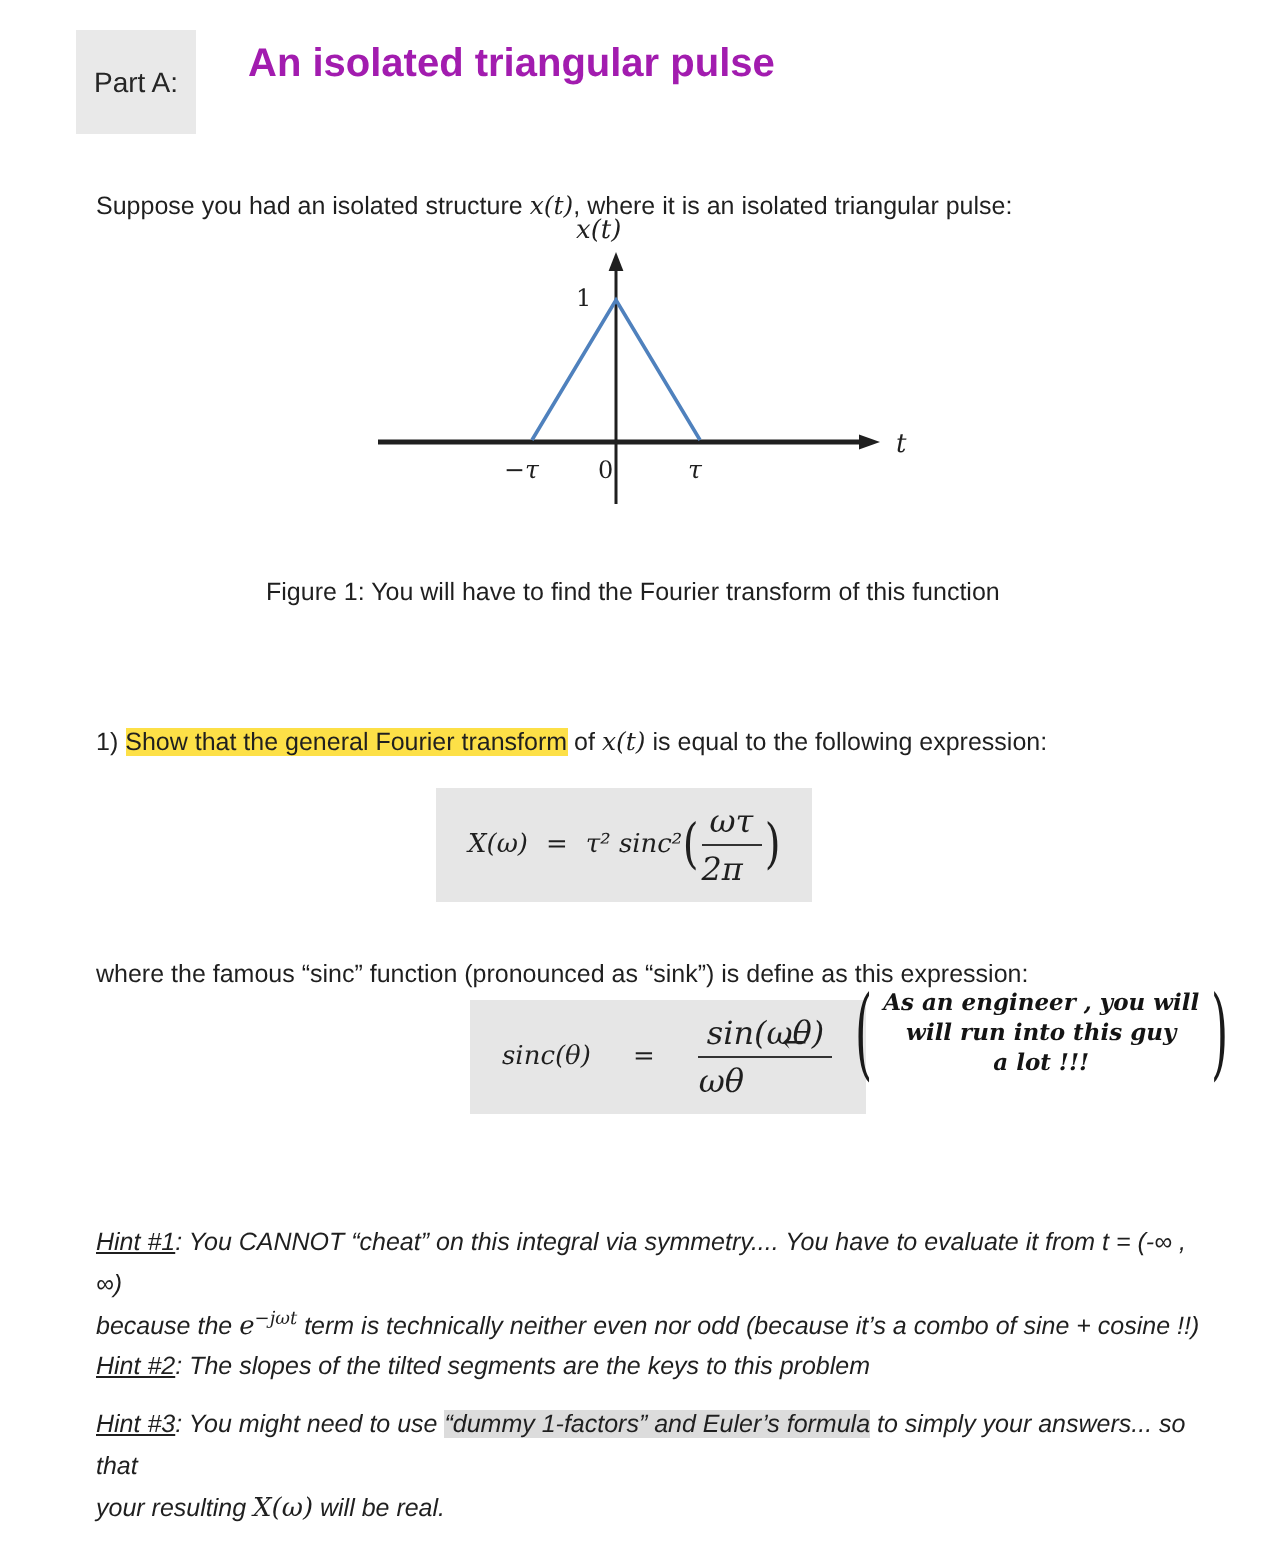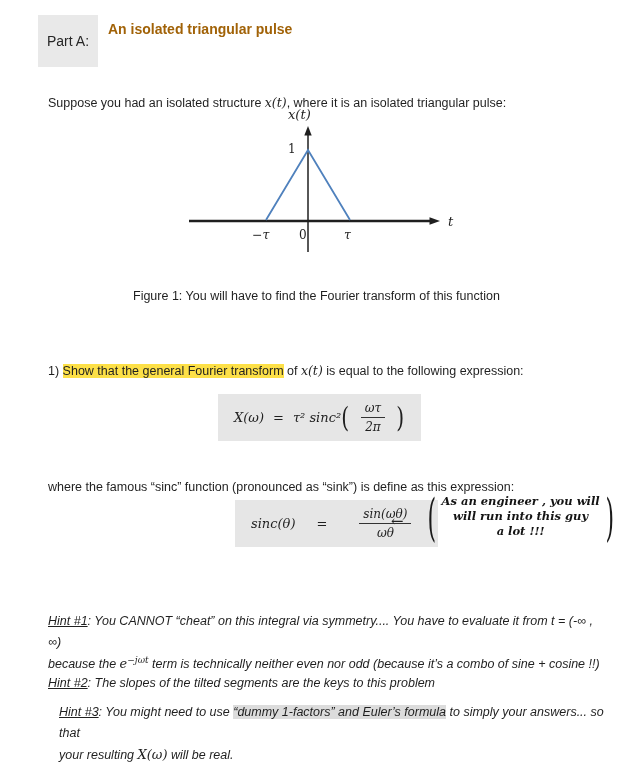--- a/index.html
+++ b/index.html
@@ -9,22 +9,22 @@
     font-family:"Liberation Sans", sans-serif; color:#1f1f1f;
   }
   .page { position:relative; width:637px; height:771px; overflow:hidden; }
 
   .parta-box {
     position:absolute; left:38px; top:15px;
     background:#e9e9e9; padding:18px 9px;
     font-size:14px; color:#262626;
   }
   .doc-title {
-    position:absolute; left:108px; top:21px;
-    font-size:14px; font-weight:bold; color:#a16207;
+    position:absolute; left:124px; top:21px;
+    font-size:20px; font-weight:bold; color:#a21caf;
   }
 
   .intro { position:absolute; left:48px; top:82px; font-size:12.5px; }
 
   .fig-svg { position:absolute; left:183px; top:100px; }
 
   .caption { position:absolute; left:133px; top:276px; font-size:12.5px; }
   .u { }
 
   .item1 { position:absolute; left:48px; top:350px; font-size:12.5px; }
@@ -34,21 +34,21 @@
   .m { font-family:"DejaVu Serif", serif; font-style:italic; }
   .math-inline { font-family:"DejaVu Serif", serif; font-style:italic; font-size:12.5px; }
 
   .eqbox {
     position:absolute; background:#e6e6e6;
     display:inline-flex; align-items:center;
     padding:7px 16px; font-size:13px;
   }
   .eqbox .m { white-space:pre; }
   .eqsign { margin:0 9px; }
-  .frac { display:inline-block; vertical-align:middle; text-align:center; font-size:12px; margin:0 11px; }
+  .frac { display:inline-block; vertical-align:middle; text-align:left; font-size:16px; margin:0 1px; }
   .frac .num { display:block; padding:0 4px 2px; border-bottom:1px solid #333; }
   .frac .den { display:block; padding-top:2px; }
   .bigparen {
     font-family:"DejaVu Serif", serif; font-size:27px; font-weight:normal;
     display:inline-block; transform:scaleX(0.75); line-height:1; margin:0 -1px;
   }
   .eq1-box { left:218px; top:394px; }
   .eq2-box { left:235px; top:500px;gap:12px; }
 
   .where-line { position:absolute; left:48px; top:467px; font-size:12.5px; }
@@ -69,21 +69,21 @@
   .note .notetext {
     width:162px; text-align:center;
     font-family:"DejaVu Serif", serif; font-style:italic; font-weight:bold;
     font-size:11.5px; line-height:15px; color:#141414;
   }
 
   .hint { position:absolute; left:48px; width:552px; font-size:12.5px; font-style:italic; line-height:21px; }
   .hint-label { text-decoration:underline; }
   .hint1 { top:598px; }
   .hint2 { top:637px;margin-top:36px; }
-  .hint3 { top:689px;margin-left:11px; }
+  .hint3 { top:689px; }
   .hint .m { font-size:13px; }
   sup.msup { font-family:"DejaVu Serif", serif; font-style:italic; font-size:9px; vertical-align:super; line-height:0; }
 </style>
 </head>
 <body>
 
 <div class="page">
 
   <div class="parta-box">
     <span>Part A:</span>

